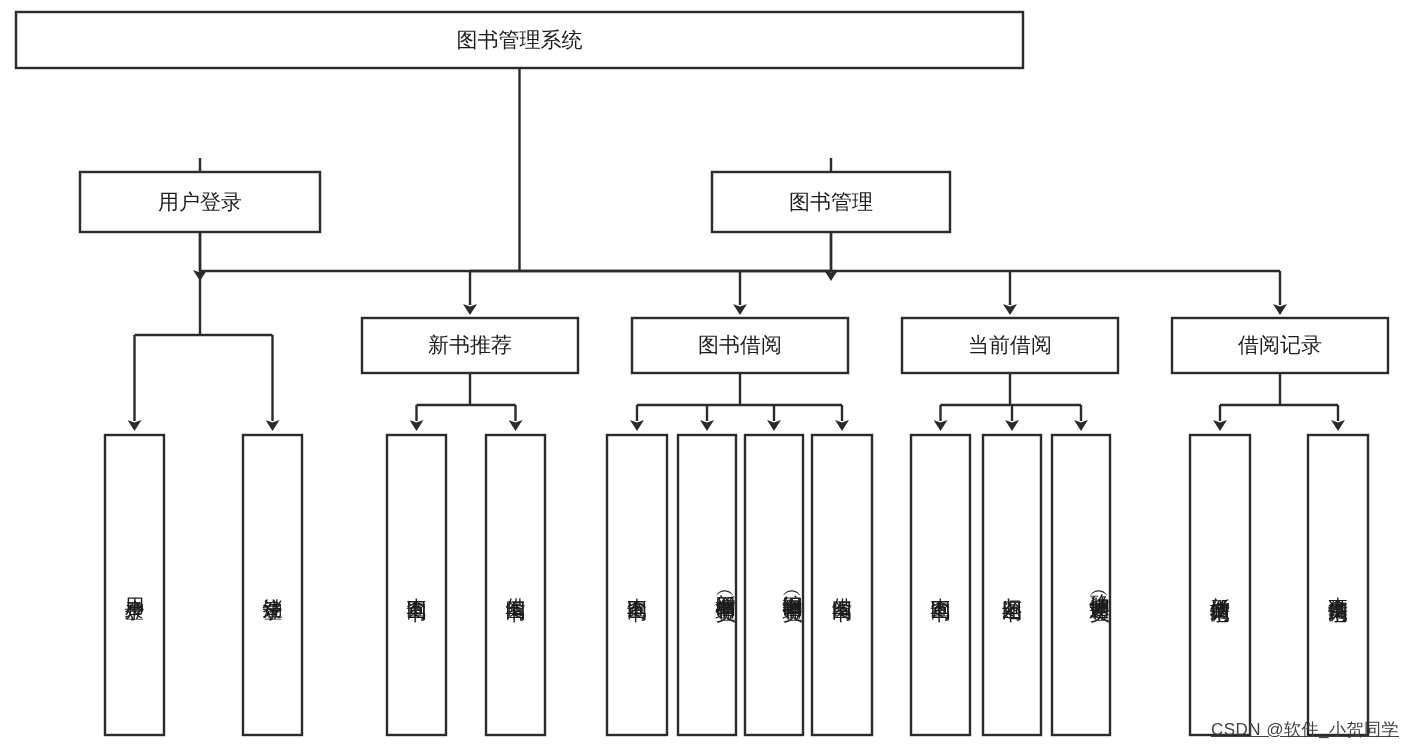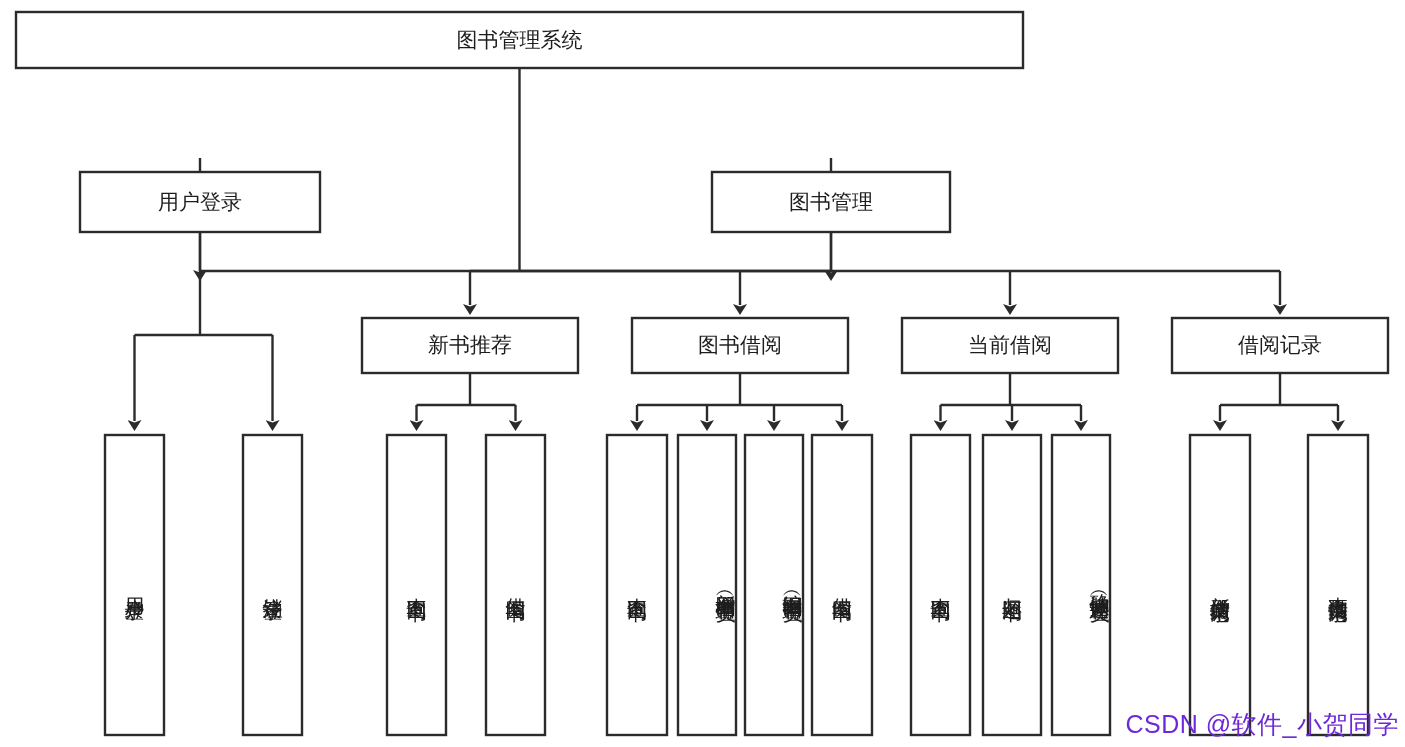--- a/index.html
+++ b/index.html
@@ -64,24 +64,25 @@
     text-align: center;
     white-space: normal;
     box-sizing: border-box;
     pointer-events: none;
   }
   .watermark {
     position: absolute;
     right: 6px;
     bottom: 6px;
     font-family: "Liberation Sans", "DejaVu Sans", sans-serif;
-    font-size: 25px;
-    color: #6d28d9;
+    font-size: 17px;
+    color: #404040;
     white-space: nowrap;
     letter-spacing: 0.5px;
+    text-decoration: underline;
   }
 </style>
 </head>
 <body>
 
 <div id="diagram-root">
 
   <svg id="tree-svg" viewBox="0 0 1405 747">
     <defs>
       <marker id="arrow" markerWidth="11" markerHeight="14" refX="1" refY="7" orient="auto" markerUnits="userSpaceOnUse">

